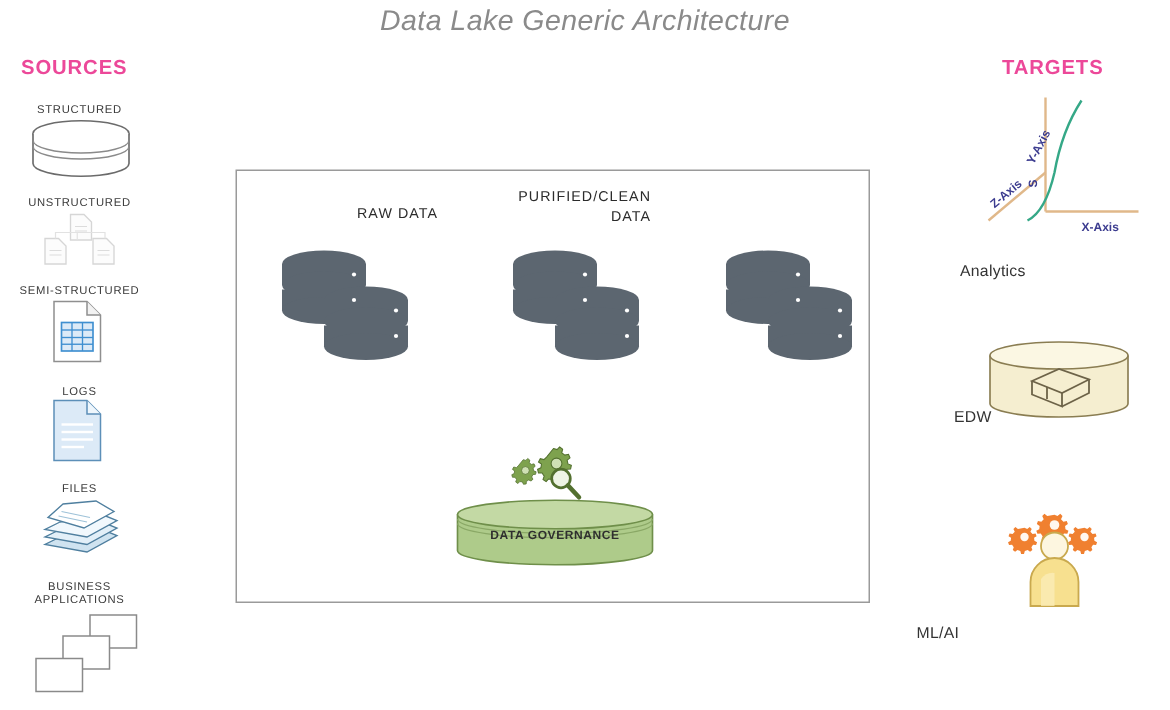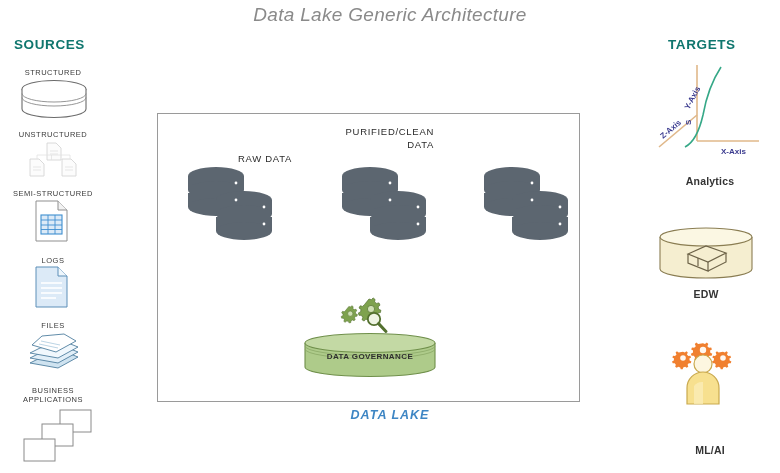--- a/index.html
+++ b/index.html
@@ -11,34 +11,34 @@
   .canvas{position:absolute;inset:0;width:780px;height:473px;}
 
   
   .title{
     position:absolute;left:0;top:4px;width:780px;text-align:center;
     font-size:19px;font-style:italic;color:#8a8a8a;letter-spacing:.3px;
   }
 
   
   .col-head{
-    position:absolute;font-size:13.5px;font-weight:bold;color:#0f766e;
+    position:absolute;font-size:13.5px;font-weight:bold;color:#ec4899;
     letter-spacing:.6px;
   }
   #sources-head{left:14px;top:37px;}
   #targets-head{left:668px;top:37px;}
 
   
   .item-label{
     position:absolute;text-align:center;font-size:7.5px;color:#3a3a3a;
     letter-spacing:.5px;line-height:1.25;width:120px;
   }
   .tgt-label{
-    position:absolute;text-align:center;font-size:10.5px;color:#333;
-    width:140px;letter-spacing:.2px;font-weight:bold;
+    position:absolute;font-size:10.5px;color:#333;
+    width:140px;letter-spacing:.2px;
   }
 
   
   .src-icon{position:absolute;}
 
   
   .panel{
     position:absolute;left:157px;top:113px;width:423px;height:289px;
     border:1.4px solid #9a9a9a;background:#fff;box-sizing:border-box;
   }
@@ -151,21 +151,21 @@
   <div class="src-icon" style="left:22px;top:408px;">
     <svg width="72" height="58" viewBox="0 0 72 58">
       <rect x="38" y="2" width="31" height="22" fill="#ffffff" stroke="#8a8a8a" stroke-width="1"></rect>
       <rect x="20" y="16" width="31" height="22" fill="#ffffff" stroke="#8a8a8a" stroke-width="1"></rect>
       <rect x="2" y="31" width="31" height="22" fill="#ffffff" stroke="#8a8a8a" stroke-width="1"></rect>
     </svg>
   </div>
 
   <div class="panel"></div>
 
-  <div class="zone-label" style="left:162px;top:137px;margin-top:16px;">RAW DATA</div>
+  <div class="zone-label" style="left:162px;top:137px;">RAW DATA</div>
   <div class="zone-label" style="left:304px;top:126px;">
     <span>PURIFIED/CLEAN</span><br>
     <span>DATA</span>
   </div>
 
   <div class="src-icon" style="left:186px;top:166px;">
     <svg width="88" height="84" viewBox="0 0 88 84">
       <g fill="#5c6670">
         <ellipse cx="30" cy="10" rx="28" ry="9"></ellipse>
         <rect x="2" y="10" width="56" height="14"></rect>
@@ -253,21 +253,20 @@
   <div class="src-icon" style="left:303px;top:333px;">
     <svg width="134" height="50" viewBox="0 0 134 50">
       <path d="M2 10 L2 34 A65 9.5 0 0 0 132 34 L132 10" fill="#aecb8a" stroke="#6f8f4a" stroke-width="1.1"></path>
       <ellipse cx="67" cy="10" rx="65" ry="9.5" fill="#c3d9a4" stroke="#6f8f4a" stroke-width="1.1"></ellipse>
       <path d="M2 13 A65 9.5 0 0 0 132 13" fill="none" stroke="#8aa866" stroke-width=".8"></path>
       <path d="M2 16 A65 9.5 0 0 0 132 16" fill="none" stroke="#8aa866" stroke-width=".8"></path>
     </svg>
   </div>
   <div class="gov-label" style="left:290px;top:352px;">DATA GOVERNANCE</div>
 
-  <div class="datalake-label">DATA LAKE</div>
 
   <div class="col-head" id="targets-head">TARGETS</div>
 
   <div class="src-icon" style="left:655px;top:55px;">
     <svg width="108" height="95" viewBox="0 0 108 95">
       <line x1="42" y1="86" x2="42" y2="10" stroke="#e0b88a" stroke-width="1.6"></line>
       <line x1="42" y1="86" x2="104" y2="86" stroke="#e0b88a" stroke-width="1.6"></line>
       <line x1="42" y1="86" x2="4" y2="118" stroke="#e0b88a" stroke-width="1.6" transform="translate(0,-26)"></line>
       <path d="M30 92 Q42 86 48 60 Q53 32 66 12" fill="none" stroke="#35a887" stroke-width="1.6"></path>
       <text x="34" y="55" fill="#3b3b8f" font-size="8" font-weight="bold" font-family="Liberation Sans, sans-serif" transform="rotate(-62 34 55)">Y-Axis</text>
@@ -283,21 +282,21 @@
       <path d="M2 9 L2 41 A46 9 0 0 0 94 41 L94 9" fill="#f5eed0" stroke="#8a7d52" stroke-width="1.1"></path>
       <ellipse cx="48" cy="9" rx="46" ry="9" fill="#fbf7e3" stroke="#8a7d52" stroke-width="1.1"></ellipse>
       <g fill="none" stroke="#6d6348" stroke-width="1.2">
         <path d="M30 26 L48 18 L68 25 L50 34 z"></path>
         <path d="M30 26 L30 35 L50 43 L50 34"></path>
         <path d="M68 25 L68 34 L50 43"></path>
         <path d="M40 30 L40 38"></path>
       </g>
     </svg>
   </div>
-  <div class="tgt-label" style="left:636px;top:288px;">EDW</div>
+  <div class="tgt-label" style="left:636px;top:272px;">EDW</div>
 
   <div class="src-icon" style="left:667px;top:336px;">
     <svg width="74" height="72" viewBox="0 0 74 72">
       <g fill="#f08030">
         <g transform="translate(36,14)">
           <path d="M0 -11 l3.2 1.4 3-2.4 2.4 2.4 -1.6 3.4 2.6 2.6 3.6-.6 1.2 3.2 -3 2 .4 3.6 3.2 1.6 -1.2 3.2 -3.6 -.2 -2 3 1.2 3.4 -2.8 2 -2.8-2 -3.4 1.2 -1 3.4 -3.4 0 -1-3.4 -3.4-1.2 -2.8 2 -2.8-2 1.2-3.4 -2-3 -3.6 .2 -1.2-3.2 3.2-1.6 .4-3.6 -3-2 1.2-3.2 3.6 .6 2.6-2.6 -1.6-3.4 2.4-2.4 3 2.4 z" transform="scale(.62)"></path>
         </g>
         <circle cx="36" cy="14" r="3.2" fill="#fff7ef"></circle>
         <g transform="translate(16,22)">
           <path d="M0 -11 l3.2 1.4 3-2.4 2.4 2.4 -1.6 3.4 2.6 2.6 3.6-.6 1.2 3.2 -3 2 .4 3.6 3.2 1.6 -1.2 3.2 -3.6 -.2 -2 3 1.2 3.4 -2.8 2 -2.8-2 -3.4 1.2 -1 3.4 -3.4 0 -1-3.4 -3.4-1.2 -2.8 2 -2.8-2 1.2-3.4 -2-3 -3.6 .2 -1.2-3.2 3.2-1.6 .4-3.6 -3-2 1.2-3.2 3.6 .6 2.6-2.6 -1.6-3.4 2.4-2.4 3 2.4 z" transform="scale(.56)"></path>
@@ -306,15 +305,15 @@
         <g transform="translate(56,22)">
           <path d="M0 -11 l3.2 1.4 3-2.4 2.4 2.4 -1.6 3.4 2.6 2.6 3.6-.6 1.2 3.2 -3 2 .4 3.6 3.2 1.6 -1.2 3.2 -3.6 -.2 -2 3 1.2 3.4 -2.8 2 -2.8-2 -3.4 1.2 -1 3.4 -3.4 0 -1-3.4 -3.4-1.2 -2.8 2 -2.8-2 1.2-3.4 -2-3 -3.6 .2 -1.2-3.2 3.2-1.6 .4-3.6 -3-2 1.2-3.2 3.6 .6 2.6-2.6 -1.6-3.4 2.4-2.4 3 2.4 z" transform="scale(.56)"></path>
         </g>
         <circle cx="56" cy="22" r="2.8" fill="#fff7ef"></circle>
       </g>
       <circle cx="36" cy="28" r="9" fill="#fdf6e0" stroke="#c9a94e" stroke-width="1.2"></circle>
       <path d="M20 68 L20 52 A16 16 0 0 1 52 52 L52 68 z" fill="#f7e08f" stroke="#c9a94e" stroke-width="1.2"></path>
       <path d="M27 68 L27 50 A11 14 0 0 1 36 46 L36 68 z" fill="#fbeeb9" opacity=".75"></path>
     </svg>
   </div>
-  <div class="tgt-label" style="left:640px;top:416px;margin-top:28px;">ML/AI</div>
+  <div class="tgt-label" style="left:611px;top:416px;">ML/AI</div>
 
 </div>
 
 </body></html>

